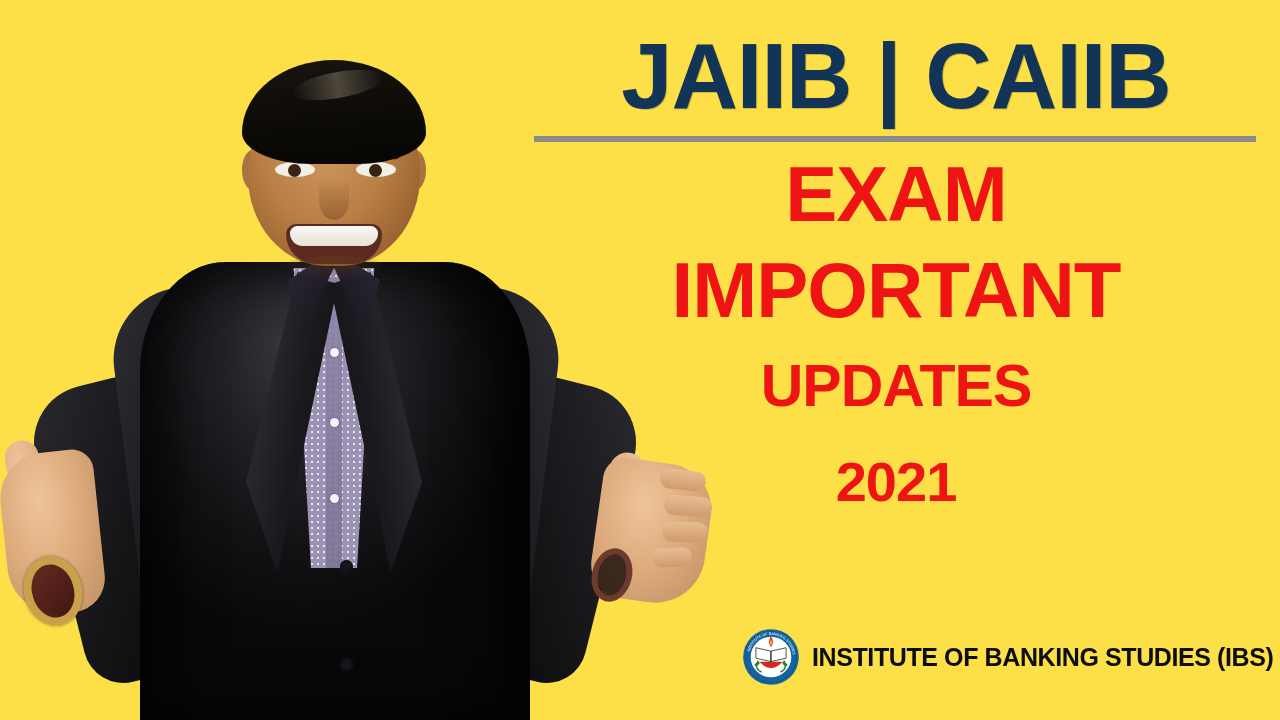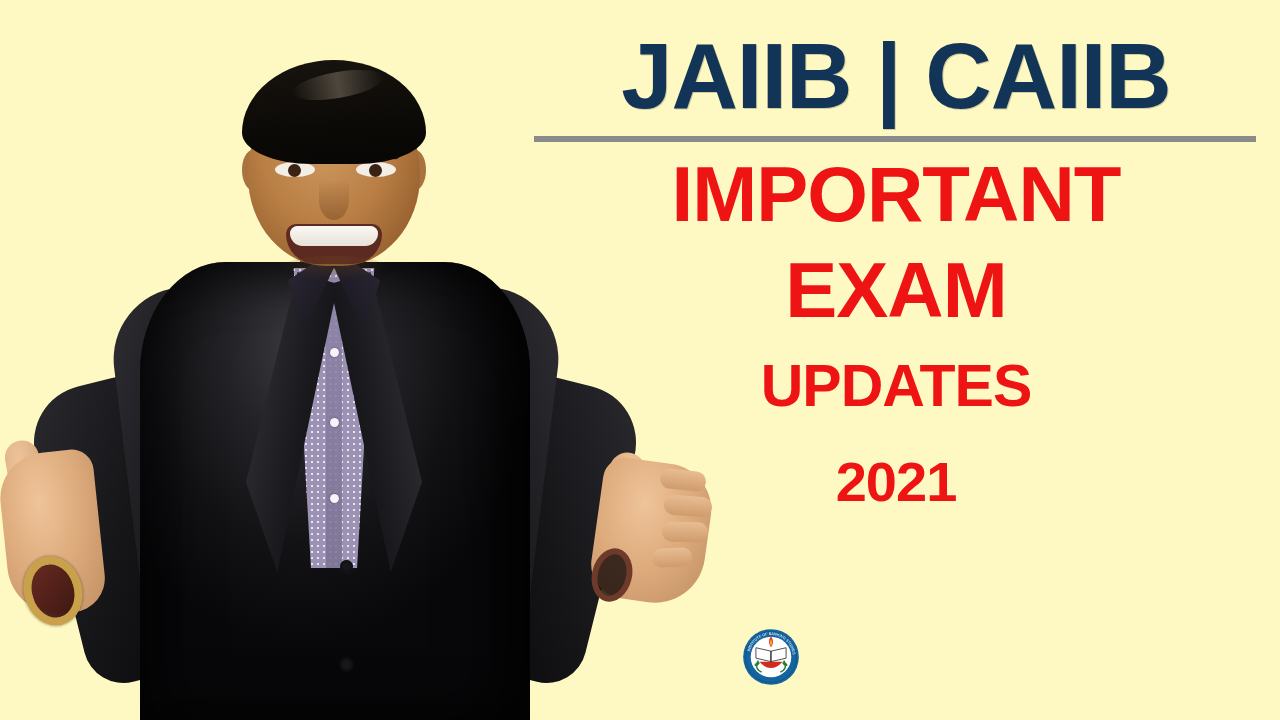--- a/index.html
+++ b/index.html
@@ -10,21 +10,21 @@
     height: 720px;
     overflow: hidden;
     background: #ffffff;
     font-family: "Liberation Sans", sans-serif;
   }
 
   #thumbnail {
     position: relative;
     width: 1280px;
     height: 720px;
-    background: #fef9c3;
+    background: #fde047;
     overflow: hidden;
   }
 
   
   .presenter {
     position: absolute;
     left: 0;
     top: 0;
     width: 660px;
     height: 720px;
@@ -403,22 +403,22 @@
     <div class="finger fr3"></div>
     <div class="finger fr4"></div>
     <div class="watch-right"></div>
   </div>
 
   <div class="headline-block">
     <div class="title-main">JAIIB | CAIIB</div>
 
     <div class="rule"></div>
 
+    <div class="subtitle line2">EXAM</div>
     <div class="subtitle line1">IMPORTANT</div>
-    <div class="subtitle line2">EXAM</div>
     <div class="subtitle line3">UPDATES</div>
     <div class="subtitle year">2021</div>
   </div>
 
   <div class="brand">
 
     <svg class="brand-logo" viewBox="0 0 100 100">
 
       <circle cx="50" cy="50" r="48" fill="#1464a0"></circle>
       <circle cx="50" cy="50" r="44" fill="none" stroke="#0e4f80" stroke-width="1.2"></circle>
@@ -438,15 +438,16 @@
       <path d="M50 19 C47.5 24 48 28 50 31 C52 28 52.5 24 50 19 Z" fill="#f5b53c"></path>
 
       <path d="M30 58 Q50 80 70 58 Z" fill="#d22b1e"></path>
 
       <path d="M28 56 Q20 70 34 76" fill="none" stroke="#2f7d32" stroke-width="2.4"></path>
       <path d="M72 56 Q80 70 66 76" fill="none" stroke="#2f7d32" stroke-width="2.4"></path>
       <ellipse cx="26" cy="62" rx="5" ry="2.6" fill="#2f7d32" transform="rotate(-32 26 62)"></ellipse>
       <ellipse cx="74" cy="62" rx="5" ry="2.6" fill="#2f7d32" transform="rotate(32 74 62)"></ellipse>
     </svg>
 
+    <div class="brand-text">INSTITUTE OF BANKING STUDIES (IBS)</div>
   </div>
 
 </div>
 
 </body></html>

